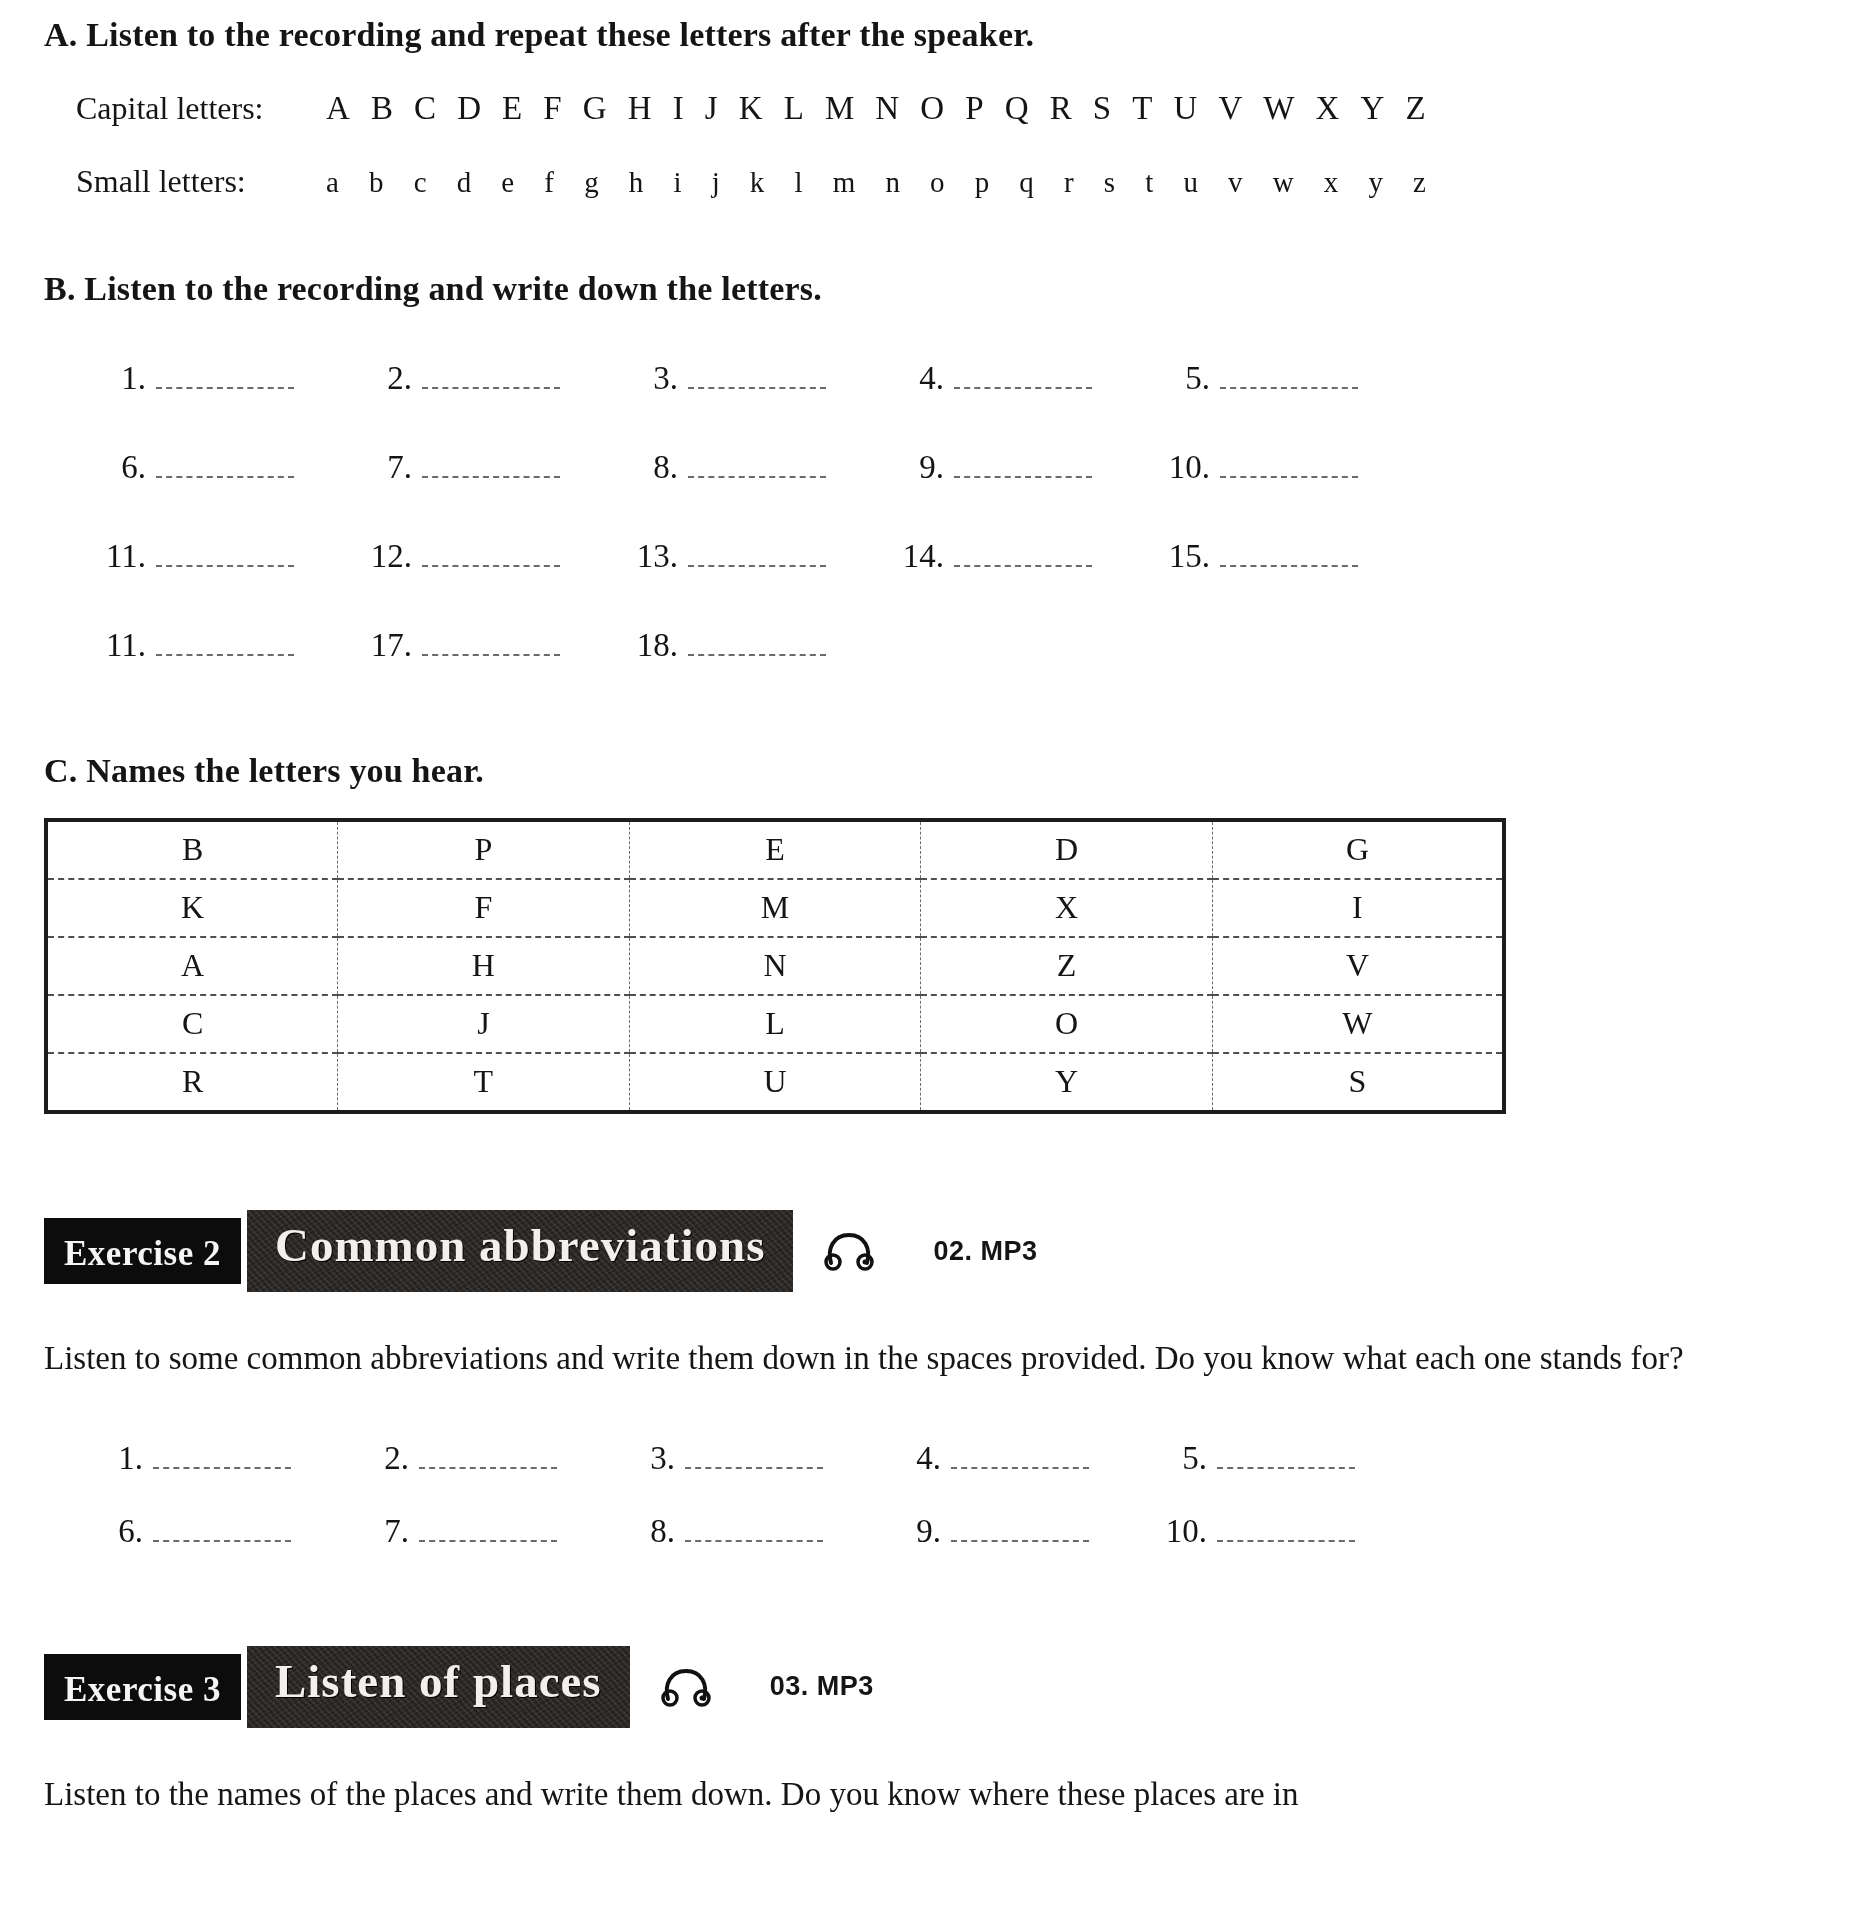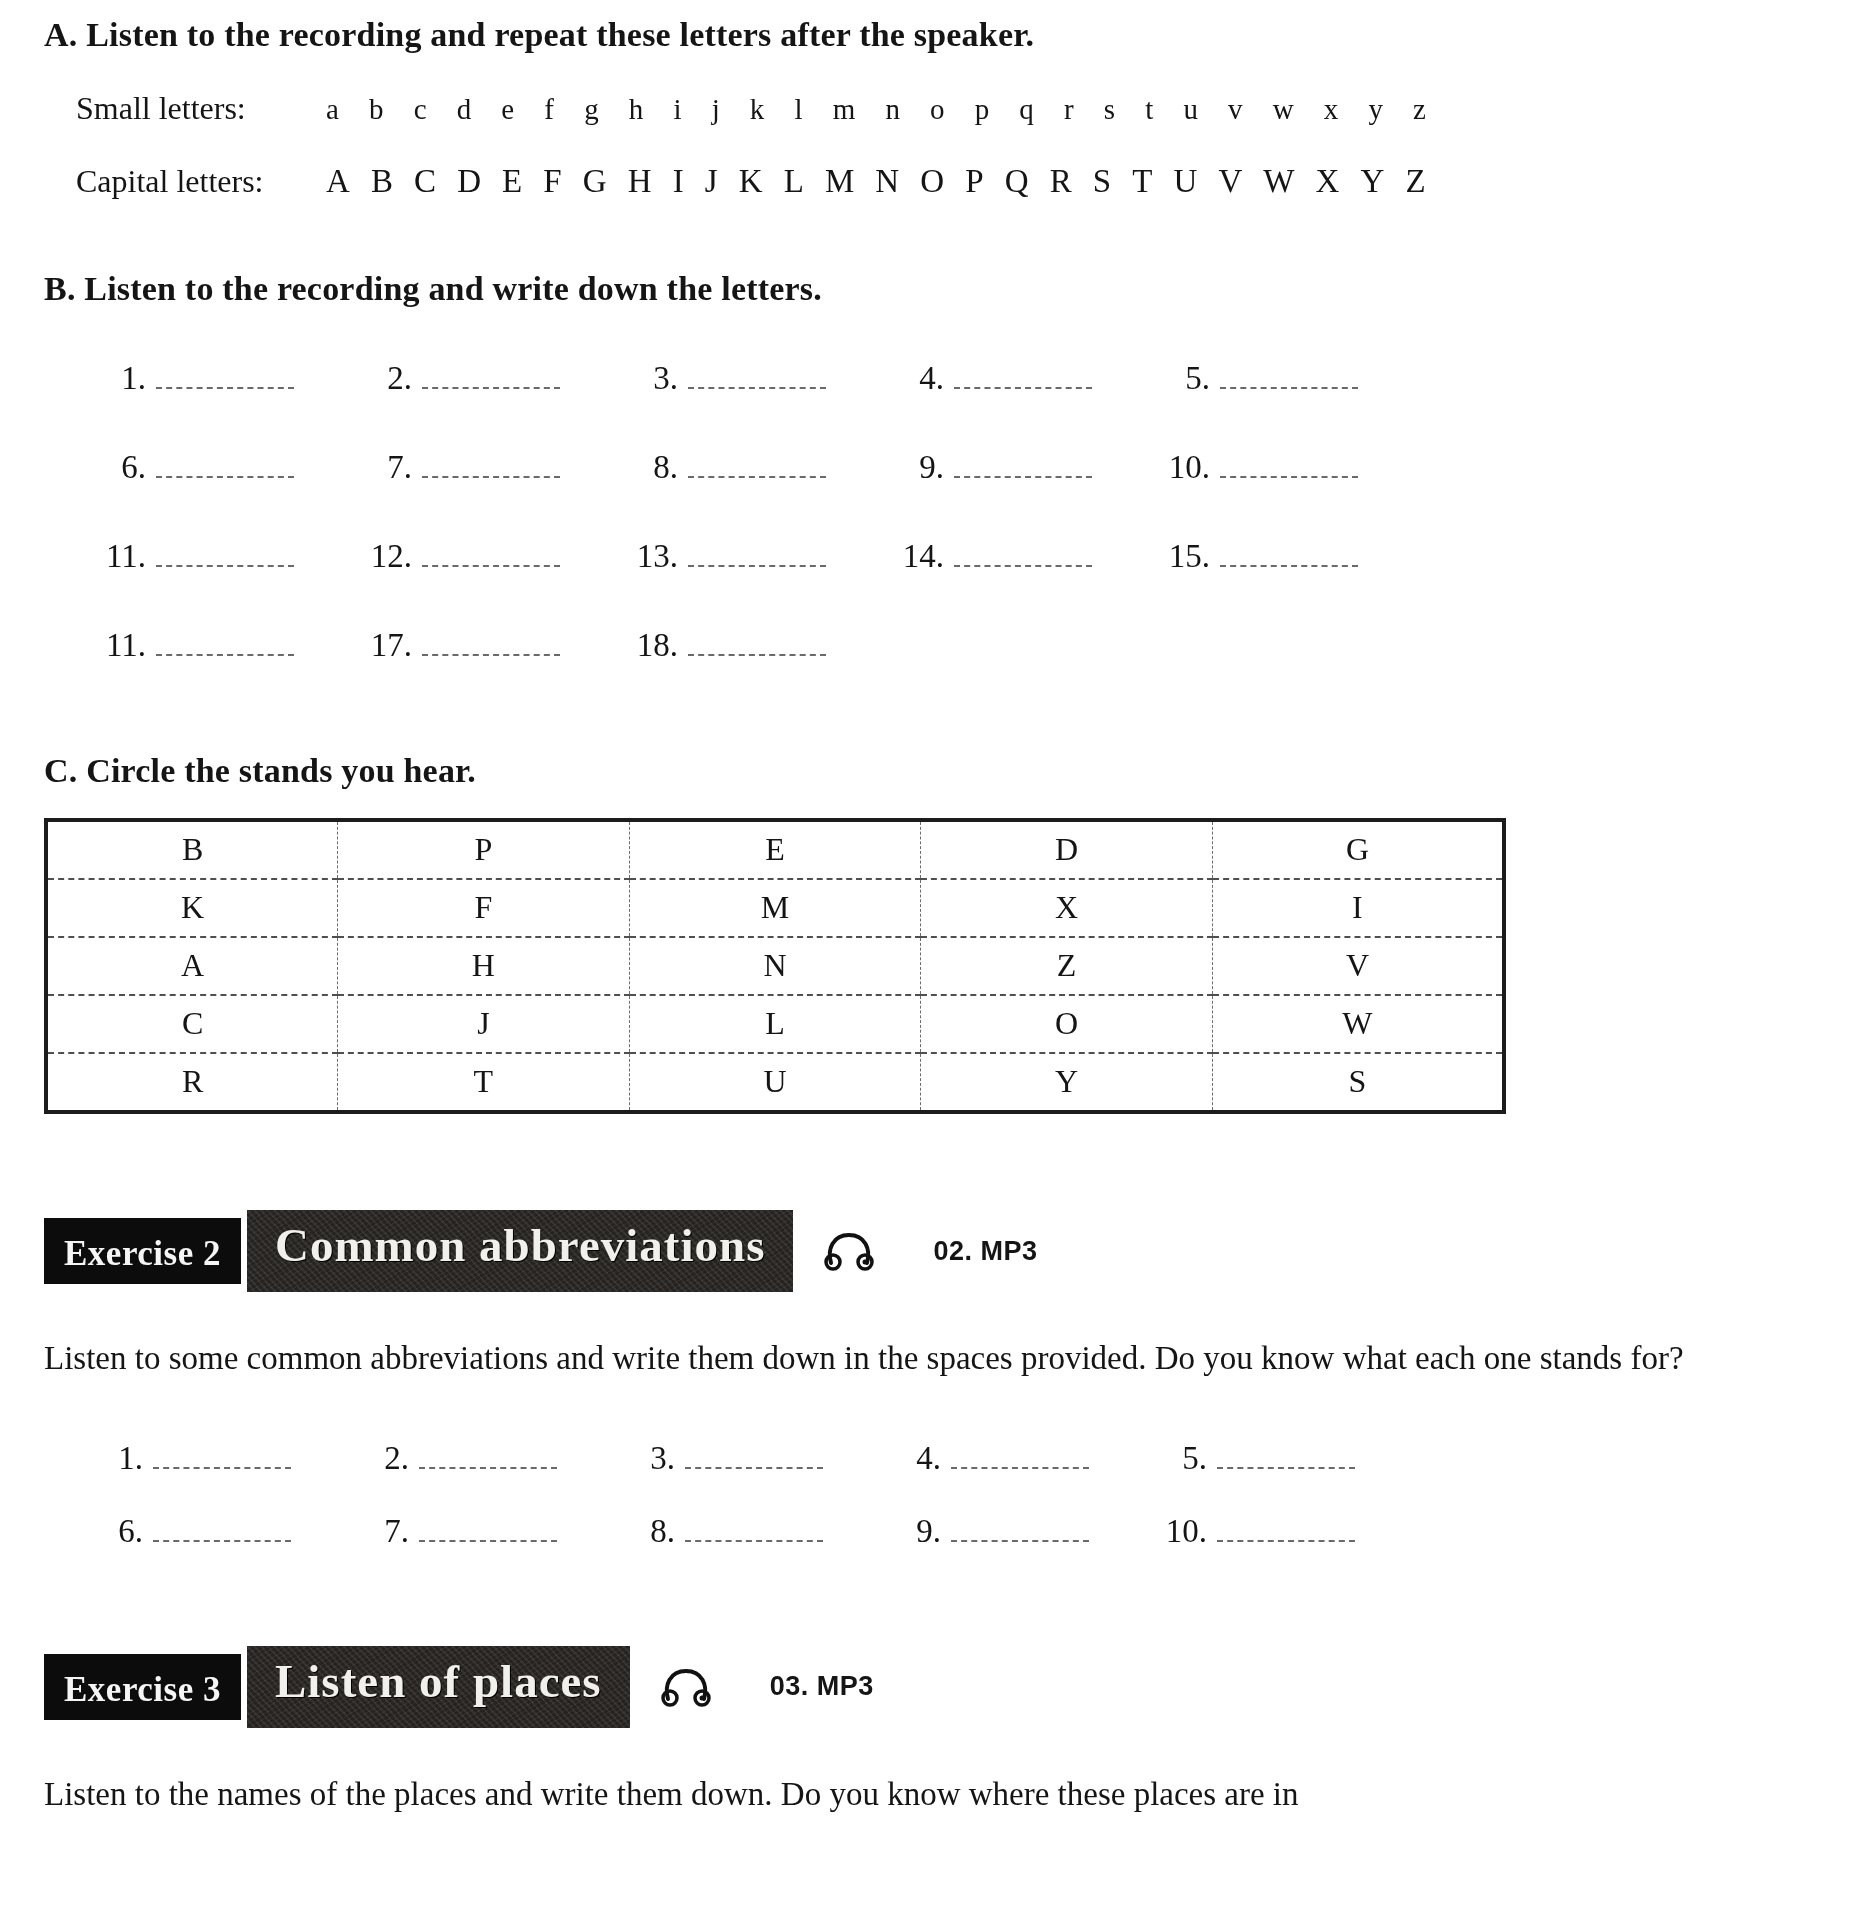--- a/index.html
+++ b/index.html
@@ -144,20 +144,51 @@
   .blanks-grid.ex2 { margin-top: 52px; margin-left: 55px; row-gap: 30px; }
   .blanks-grid.ex2 .blank-num { min-width: 44px; }
 </style>
 </head>
 <body>
 
 <div id="section-a">
   <div class="sec-heading"><span class="lead">A.</span> <span>Listen to the recording and repeat these letters after the speaker.</span></div>
 
   <div class="letters-block">
+    <div class="letters-row">
+      <span class="letters-label">Capital letters:</span>
+      <span class="letters-seq caps" id="caps-seq">
+          <span class="letter">A</span>
+          <span class="letter">B</span>
+          <span class="letter">C</span>
+          <span class="letter">D</span>
+          <span class="letter">E</span>
+          <span class="letter">F</span>
+          <span class="letter">G</span>
+          <span class="letter">H</span>
+          <span class="letter">I</span>
+          <span class="letter">J</span>
+          <span class="letter">K</span>
+          <span class="letter">L</span>
+          <span class="letter">M</span>
+          <span class="letter">N</span>
+          <span class="letter">O</span>
+          <span class="letter">P</span>
+          <span class="letter">Q</span>
+          <span class="letter">R</span>
+          <span class="letter">S</span>
+          <span class="letter">T</span>
+          <span class="letter">U</span>
+          <span class="letter">V</span>
+          <span class="letter">W</span>
+          <span class="letter">X</span>
+          <span class="letter">Y</span>
+          <span class="letter">Z</span>
+        </span>
+    </div>
     <div class="letters-row">
       <span class="letters-label">Small letters:</span>
       <span class="letters-seq small" id="small-seq">
           <span class="letter">a</span>
           <span class="letter">b</span>
           <span class="letter">c</span>
           <span class="letter">d</span>
           <span class="letter">e</span>
           <span class="letter">f</span>
           <span class="letter">g</span>
@@ -175,51 +206,20 @@
           <span class="letter">s</span>
           <span class="letter">t</span>
           <span class="letter">u</span>
           <span class="letter">v</span>
           <span class="letter">w</span>
           <span class="letter">x</span>
           <span class="letter">y</span>
           <span class="letter">z</span>
         </span>
     </div>
-    <div class="letters-row">
-      <span class="letters-label">Capital letters:</span>
-      <span class="letters-seq caps" id="caps-seq">
-          <span class="letter">A</span>
-          <span class="letter">B</span>
-          <span class="letter">C</span>
-          <span class="letter">D</span>
-          <span class="letter">E</span>
-          <span class="letter">F</span>
-          <span class="letter">G</span>
-          <span class="letter">H</span>
-          <span class="letter">I</span>
-          <span class="letter">J</span>
-          <span class="letter">K</span>
-          <span class="letter">L</span>
-          <span class="letter">M</span>
-          <span class="letter">N</span>
-          <span class="letter">O</span>
-          <span class="letter">P</span>
-          <span class="letter">Q</span>
-          <span class="letter">R</span>
-          <span class="letter">S</span>
-          <span class="letter">T</span>
-          <span class="letter">U</span>
-          <span class="letter">V</span>
-          <span class="letter">W</span>
-          <span class="letter">X</span>
-          <span class="letter">Y</span>
-          <span class="letter">Z</span>
-        </span>
-    </div>
   </div>
 </div>
 
 <div id="section-b">
   <div class="sec-heading"><span class="lead">B.</span> <span>Listen to the recording and write down the letters.</span></div>
   <div class="blanks-grid" id="section-b-blanks">
       <div class="blank-item"><span class="blank-num">1.</span><span class="blank-line"></span></div>
       <div class="blank-item"><span class="blank-num">2.</span><span class="blank-line"></span></div>
       <div class="blank-item"><span class="blank-num">3.</span><span class="blank-line"></span></div>
       <div class="blank-item"><span class="blank-num">4.</span><span class="blank-line"></span></div>
@@ -234,21 +234,21 @@
       <div class="blank-item"><span class="blank-num">13.</span><span class="blank-line"></span></div>
       <div class="blank-item"><span class="blank-num">14.</span><span class="blank-line"></span></div>
       <div class="blank-item"><span class="blank-num">15.</span><span class="blank-line"></span></div>
       <div class="blank-item"><span class="blank-num">11.</span><span class="blank-line"></span></div>
       <div class="blank-item"><span class="blank-num">17.</span><span class="blank-line"></span></div>
       <div class="blank-item"><span class="blank-num">18.</span><span class="blank-line"></span></div>
     </div>
 </div>
 
 <div id="section-c">
-  <div class="sec-heading"><span class="lead">C.</span> <span>Circle the stands you hear.</span></div>
+  <div class="sec-heading"><span class="lead">C.</span> <span>Names the letters you hear.</span></div>
   <table class="letters-table">
     <tbody id="letters-table-body">
         <tr>
           <td>B</td>
           <td>P</td>
           <td>E</td>
           <td>D</td>
           <td>G</td>
         </tr>
         <tr>

